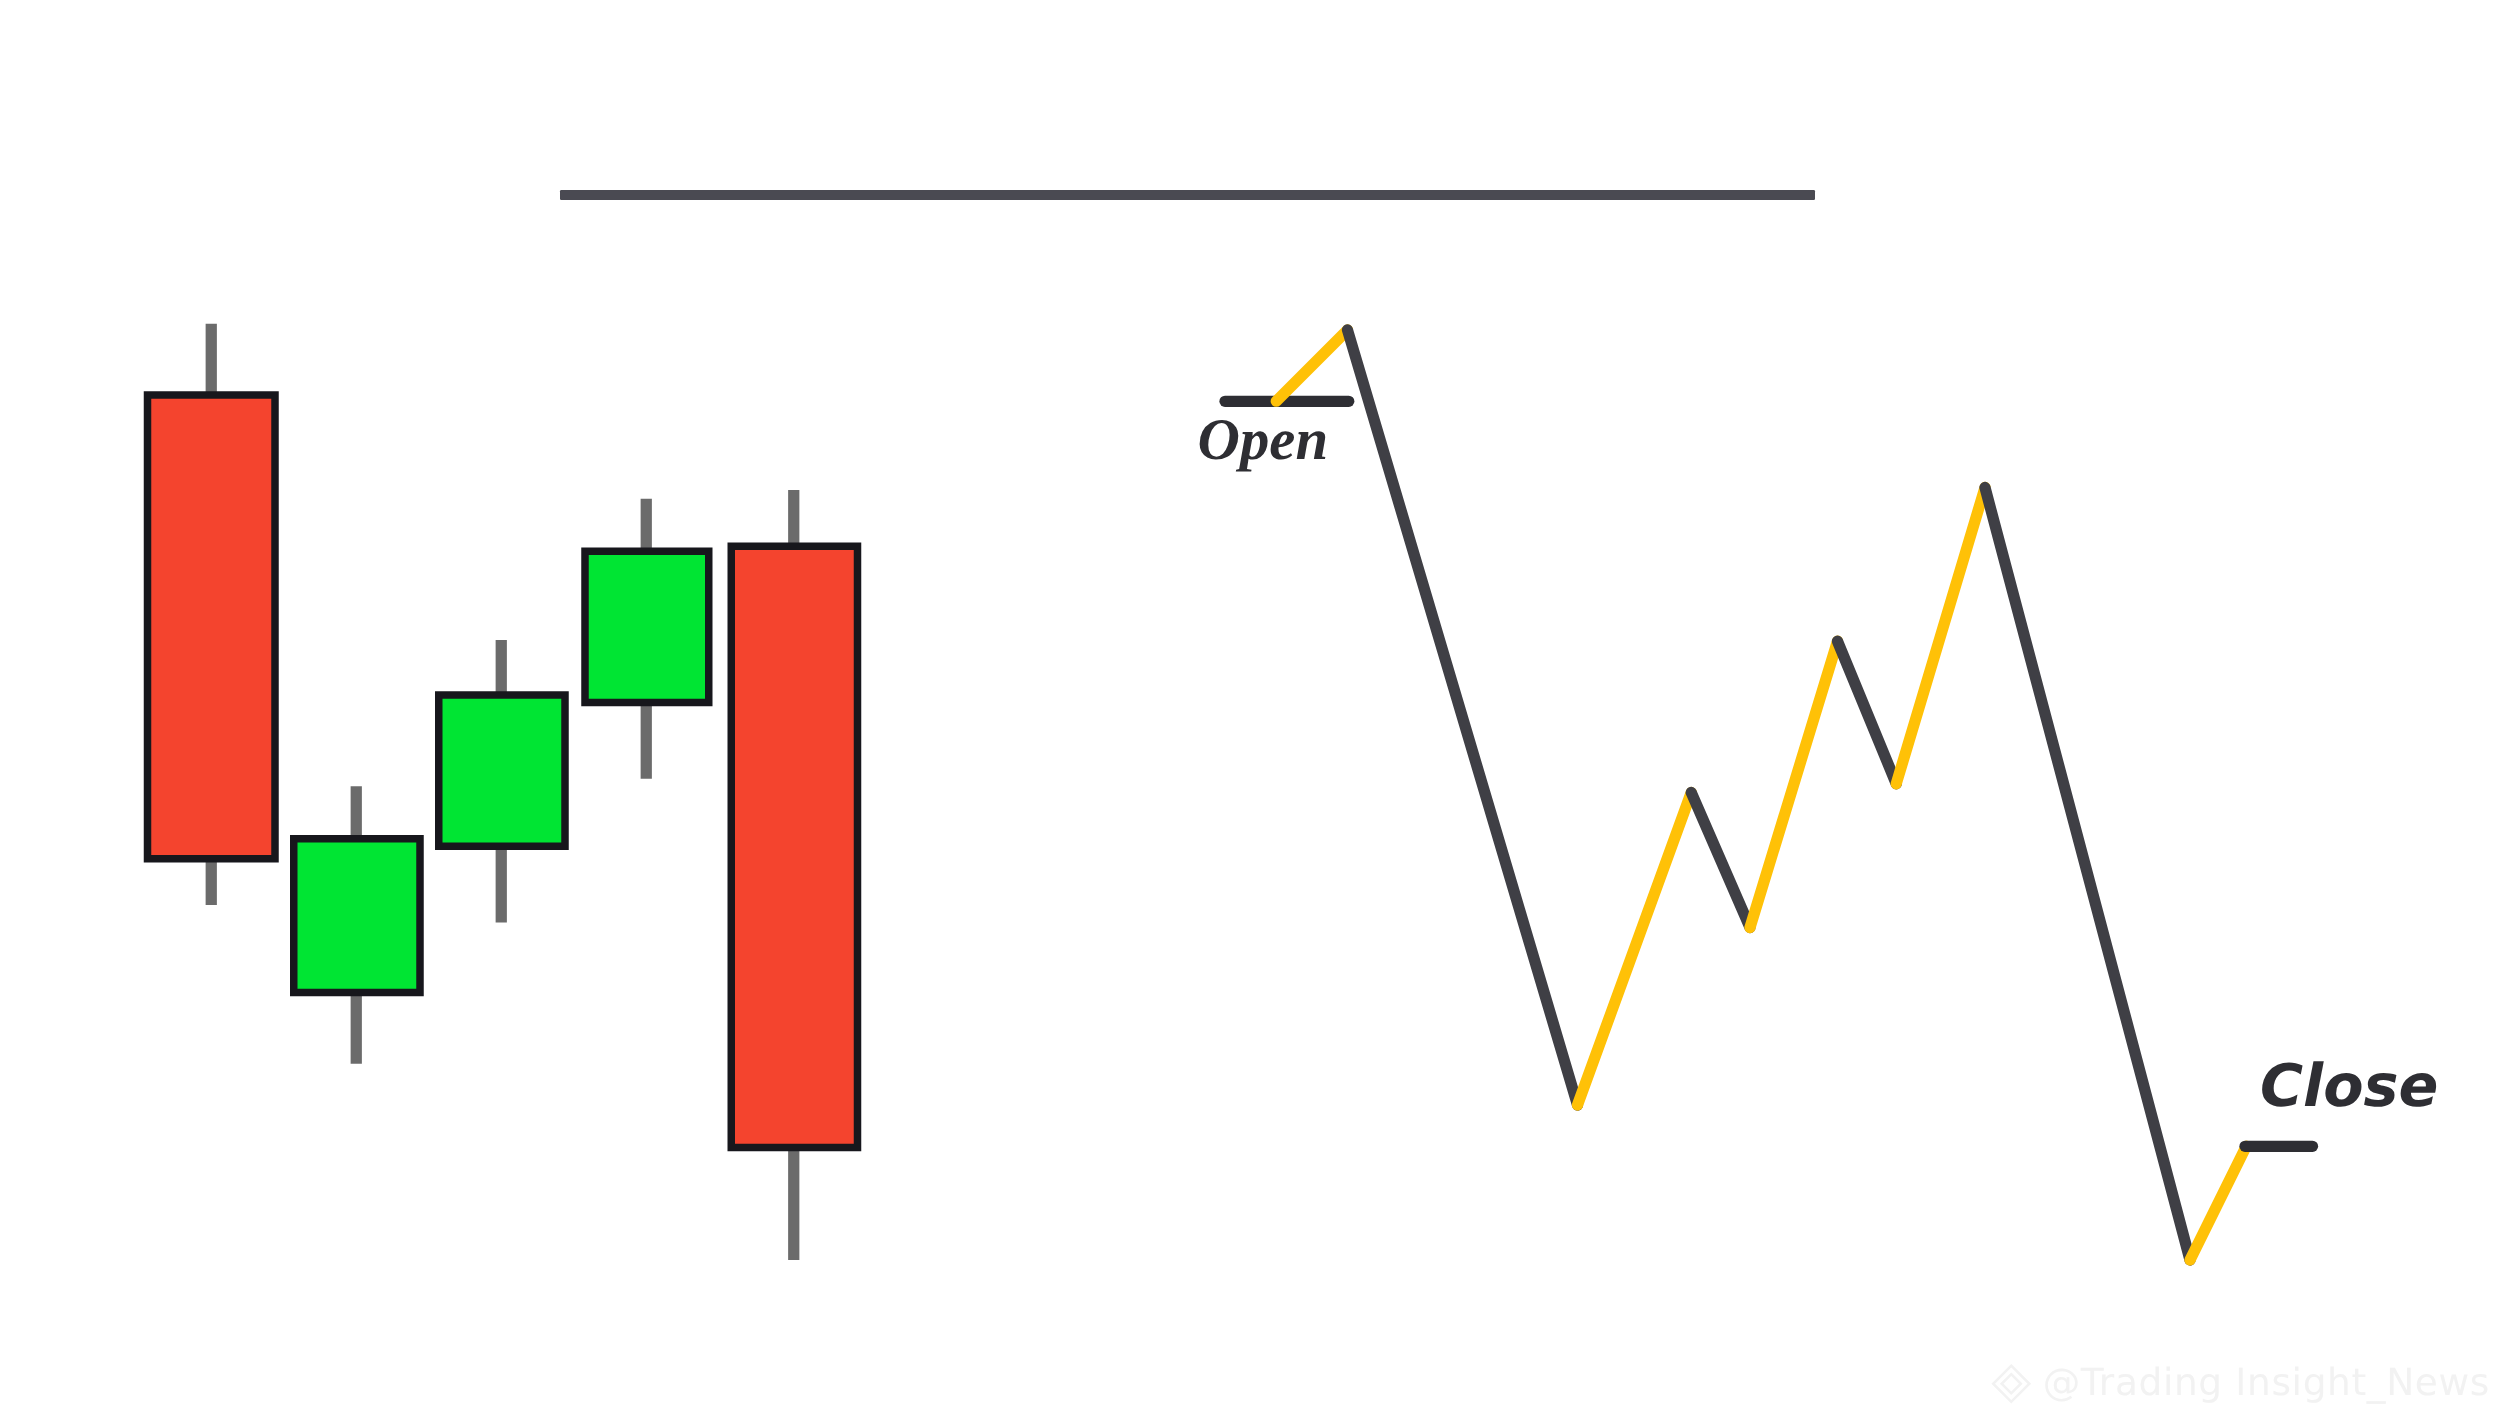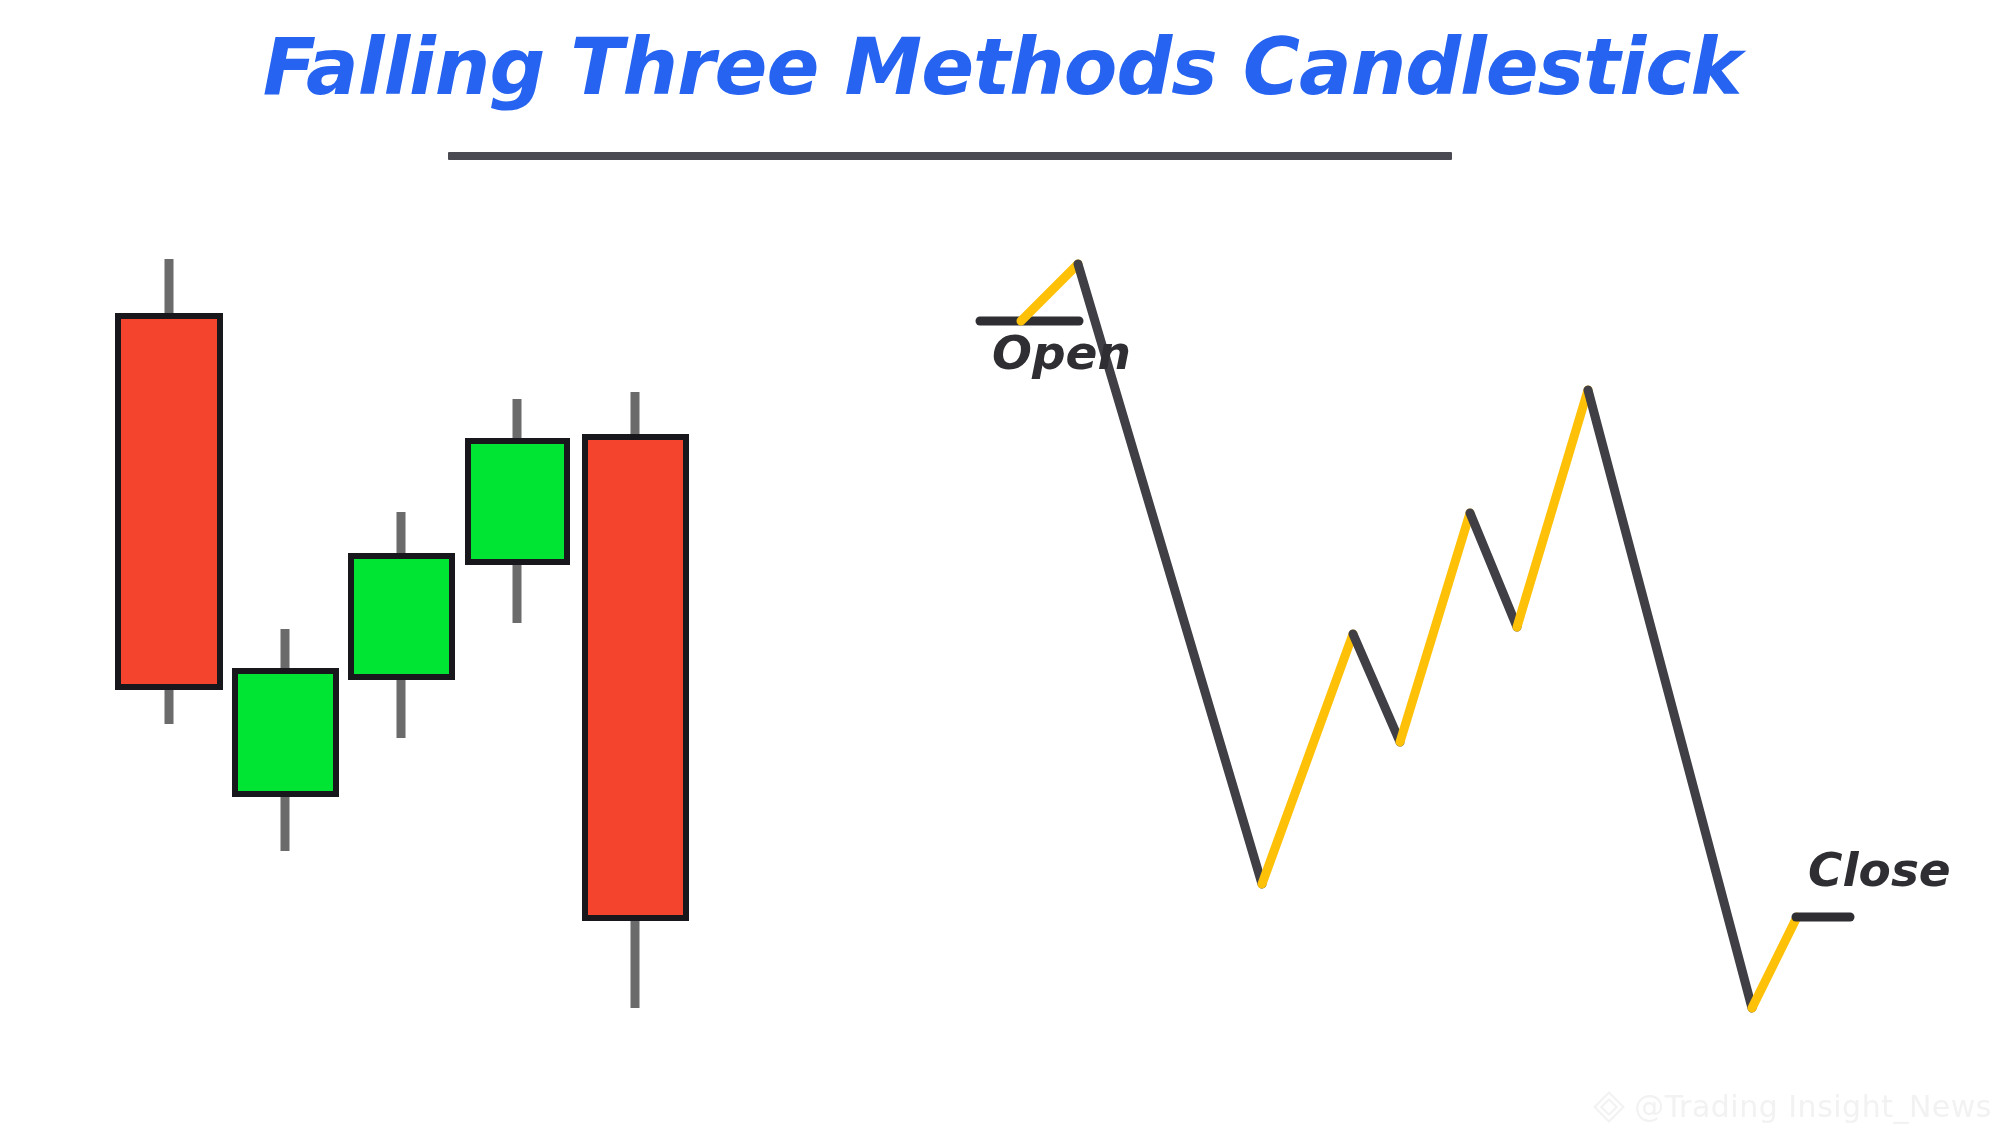--- a/index.html
+++ b/index.html
@@ -63,21 +63,21 @@
   
   .zz-label {
     position: absolute;
     font-family: "DejaVu Sans", sans-serif;
     font-style: italic;
     font-weight: bold;
     font-size: 47px;
     color: #2e2e33;
     white-space: nowrap;
   }
-  #open-label { left: 992px; top: 325px; }
+  #open-label { left: 958px; top: 325px; font-family: Liberation Serif, serif; }
   #close-label { left: 1808px; top: 826px; margin-top: 16px; }
 
   
   #watermark {
     position: absolute;
     right: 12px;
     bottom: 8px;
     display: flex;
     align-items: center;
     gap: 8px;
@@ -94,23 +94,20 @@
     color: #f2f2f2;
     letter-spacing: 0.5px;
     white-space: nowrap;
   }
 </style>
 </head>
 <body>
 
 <div id="stage">
 
-  <div id="title-wrap">
-    <div id="page-title">Falling Three Methods Candlestick</div>
-  </div>
   <div id="title-rule"></div>
 
   <svg id="figure" viewBox="0 0 2004 1132" xmlns="http://www.w3.org/2000/svg">
 
     <g>
       <line x1="169" y1="259" x2="169" y2="724" stroke="#6b6b6b" stroke-width="9"></line>
       <rect x="118" y="316" width="102" height="371" fill="#f4442e" stroke="#17171c" stroke-width="6"></rect>
     </g>
 
     <g>

